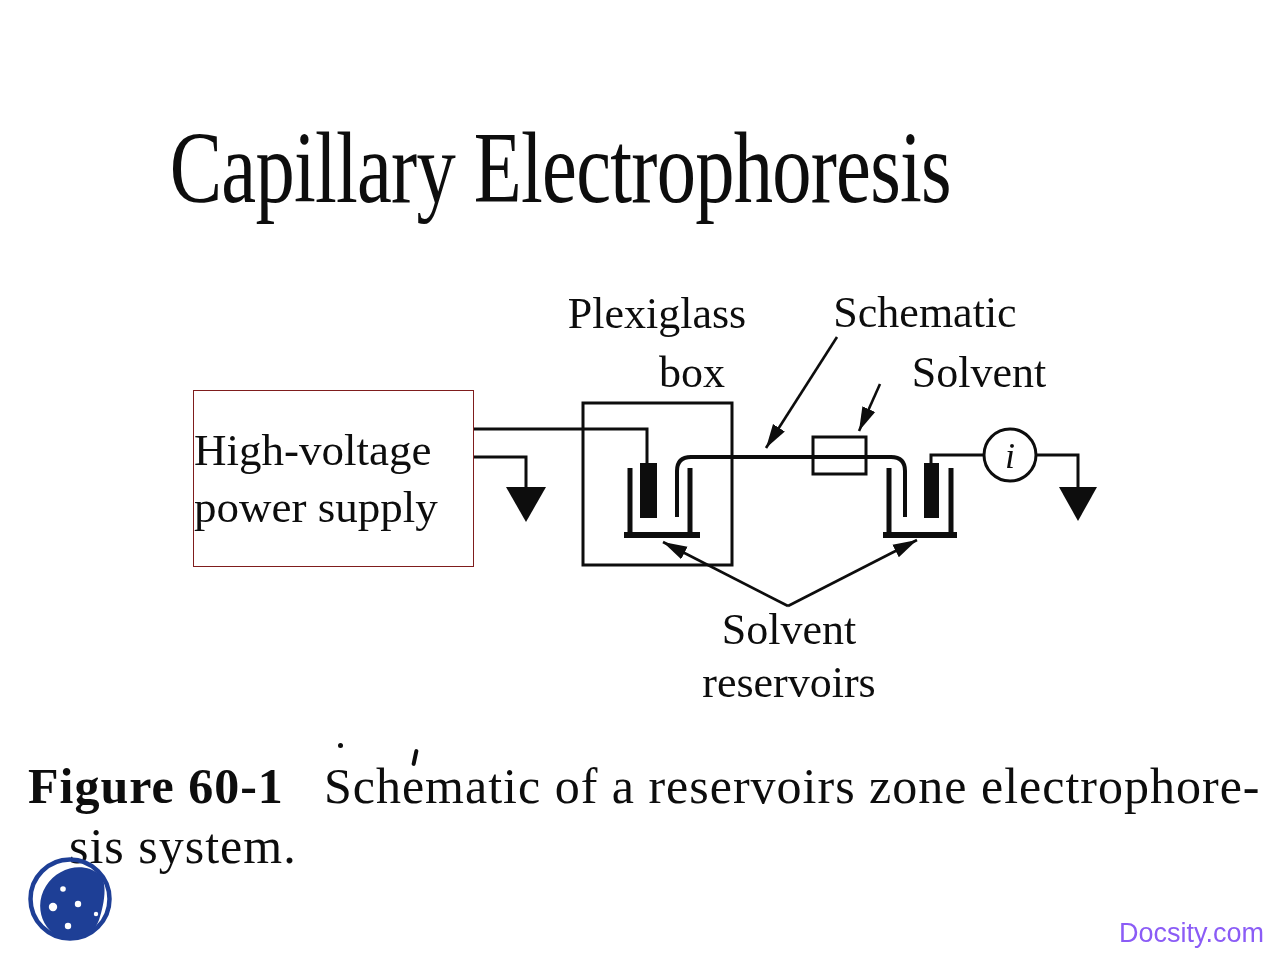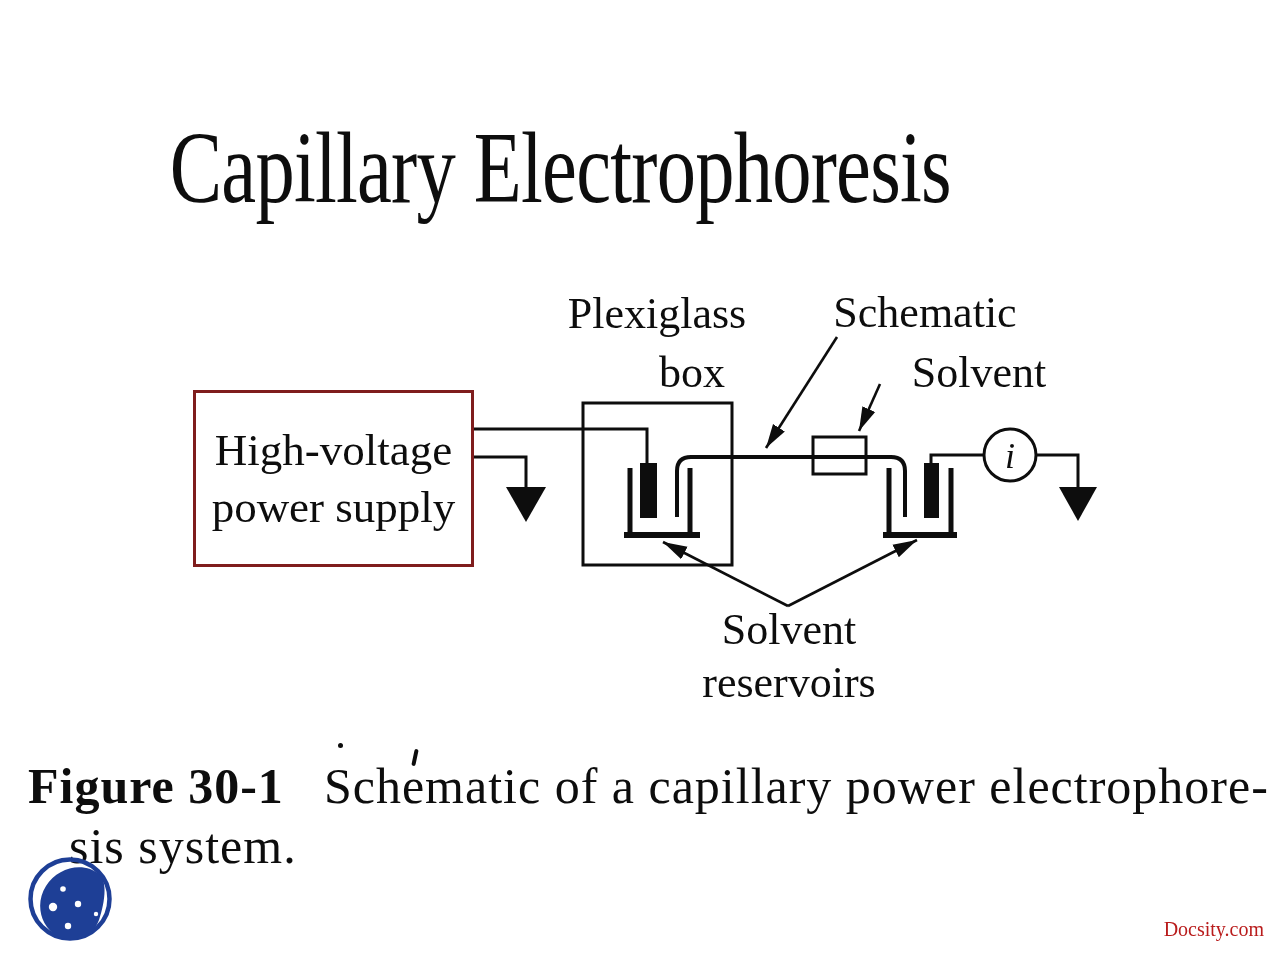--- a/index.html
+++ b/index.html
@@ -35,44 +35,44 @@
   .pointer{stroke:#0d0d0d;stroke-width:2.6;fill:none;}
   .meter-text{
     font-family:"Liberation Serif","DejaVu Serif",serif;
     font-style:italic;font-size:36px;
     text-anchor:middle;fill:#0d0d0d;
   }
   .hv-box{
     position:absolute;left:193px;top:390px;
     width:281px;height:177px;
     box-sizing:border-box;
-    border:3px solid #7f1d1d;
+    border:1px solid #7f1d1d;
     display:flex;flex-direction:column;
-    align-items:center;justify-content:center;
+    align-items:flex-start;justify-content:center;
   }
   .hv-box div{font-size:45px;line-height:57px;white-space:nowrap;}
   .lbl{
     position:absolute;
     font-size:44px;line-height:1;
     transform:translateX(-50%);
     white-space:nowrap;
   }
   
   .cap-line{position:absolute;font-size:50px;line-height:50px;white-space:nowrap;}
   .cap-bold{font-weight:700;letter-spacing:1px;margin-right:40px;}
   .cap-reg{letter-spacing:1px;}
   
   .artifact-dot{position:absolute;left:338px;top:743px;width:5px;height:5px;background:#0d0d0d;border-radius:50%;}
   .artifact-tick{position:absolute;left:413px;top:749px;width:4px;height:17px;background:#0d0d0d;border-radius:2px;transform:rotate(12deg);}
   
   .logo-svg{position:absolute;left:26px;top:856px;width:88px;height:88px;}
   .brand{
     position:absolute;right:16px;top:918px;
-    font-family:Liberation Serif, serif;
-    font-size:20px;color:#b91c1c;white-space:nowrap;
+    font-family:Liberation Sans, sans-serif;
+    font-size:27px;color:#8b5cf6;white-space:nowrap;
   }
 </style>
 </head>
 <body>
 
 <div class="page">
 
   <div class="title-wrap">
     <span class="title-text">Capillary Electrophoresis</span>
   </div>
@@ -120,21 +120,21 @@
   </div>
 
   <div class="lbl" style="left:657px;top:292px;">Plexiglass</div>
   <div class="lbl" style="left:656px;top:351px;margin-left:36px;">box</div>
   <div class="lbl" style="left:925px;top:291px;">Schematic</div>
   <div class="lbl" style="left:979px;top:351px;">Solvent</div>
   <div class="lbl" style="left:789px;top:608px;">Solvent</div>
   <div class="lbl" style="left:789px;top:661px;">reservoirs</div>
 
   <div class="cap-line" style="left:28px;top:761px;">
-    <span class="cap-bold">Figure 30-1</span><span class="cap-reg">Schematic of a capillary power electrophore-</span>
+    <span class="cap-bold">Figure 60-1</span><span class="cap-reg">Schematic of a reservoirs zone electrophore-</span>
   </div>
   <div class="cap-line" style="left:25px;top:821px;margin-left:44px;">
     <span class="cap-reg">sis system.</span>
   </div>
 
   <div class="artifact-dot"></div>
   <div class="artifact-tick"></div>
 
   <svg class="logo-svg" viewBox="0 0 88 88">
     <circle cx="44" cy="43" r="39.5" fill="none" stroke-width="4.5" stroke="#1e3f96"></circle>

